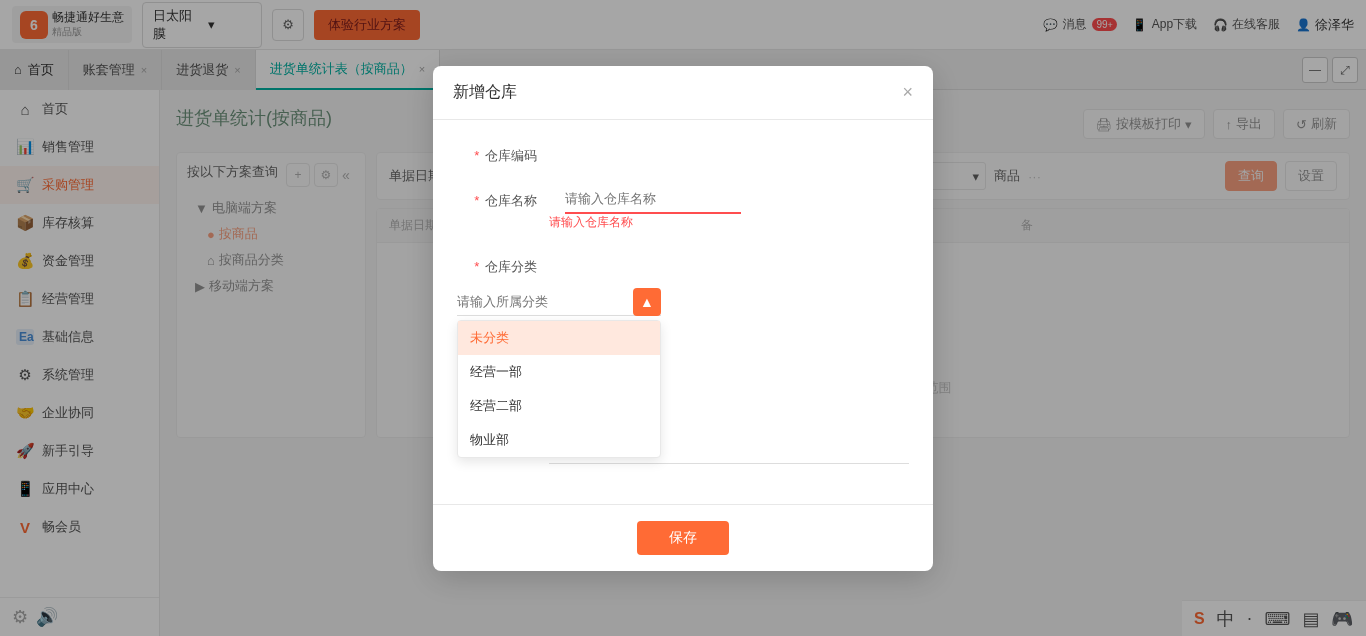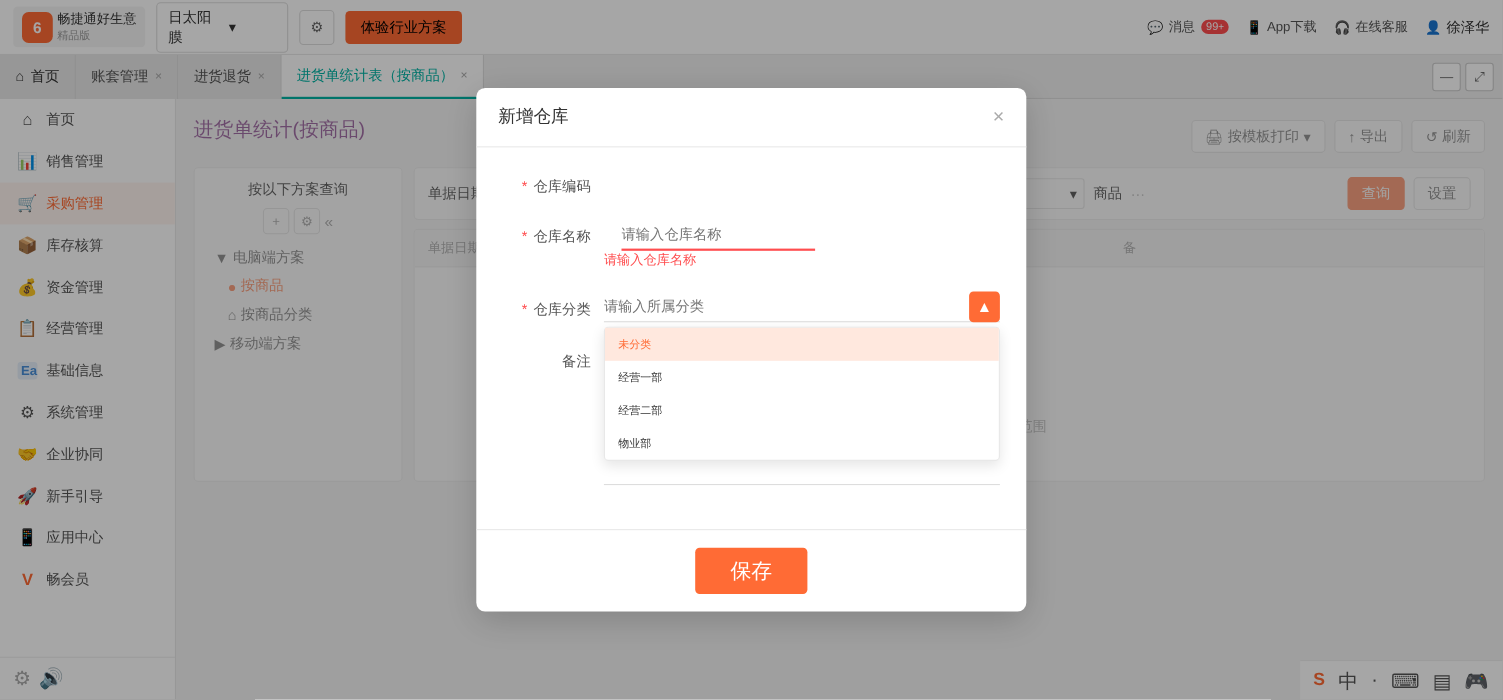--- a/index.html
+++ b/index.html
@@ -30,21 +30,21 @@
     }
     .header-selector span { flex: 1; }
 
     .gear-btn {
       width: 32px; height: 32px; border: 1px solid #ddd; border-radius: 4px;
       display: flex; align-items: center; justify-content: center;
       cursor: pointer; color: #666; background: #fff;
     }
 
     .trial-btn {
-      background: #ff6b35; color: #000000; border: none; border-radius: 4px;
+      background: #ff6b35; color: #7f1d1d; border: none; border-radius: 4px;
       padding: 6px 14px; cursor: pointer; font-size: 13px;
     }
 
     .header-right {
       margin-left: auto; display: flex; align-items: center; gap: 16px;
     }
     .header-icon-group {
       display: flex; align-items: center; gap: 4px; cursor: pointer; color: #555; font-size: 12px;
     }
     .badge {
@@ -96,29 +96,29 @@
     .sidebar-item.active { background: #fff5f0; color: #ff6b35; font-weight: 500; }
     .sidebar-icon { font-size: 15px; width: 18px; text-align: center; }
     .sidebar-bottom {
       margin-top: auto; border-top: 1px solid #eee;
       display: flex; align-items: center; padding: 8px 12px; gap: 8px;
     }
     .sidebar-bottom-icon { font-size: 18px; color: #aaa; cursor: pointer; }
 
     
     .content-area { flex: 1; padding: 16px; overflow: hidden; }
-    .page-title { font-size: 18px; font-weight: 500; color: #701a75; margin-bottom: 12px; }
+    .page-title { font-size: 18px; font-weight: 500; color: #14532d; margin-bottom: 12px; }
     .content-actions { display: flex; gap: 8px; }
     .action-btn {
       display: flex; align-items: center; gap: 4px;
       border: 1px solid #ddd; background: #fff; border-radius: 4px;
       padding: 5px 12px; cursor: pointer; color: #555; font-size: 13px;
     }
     .action-btn.primary { background: #ff6b35; color: #fff; border-color: #ff6b35; }
-    .filter-row { display: flex; align-items: center; gap: 8px; flex-wrap: wrap; flex-direction: column; }
+    .filter-row { display: flex; align-items: flex-start; gap: 8px; flex-wrap: wrap; }
     .filter-icon-btns { display: flex; gap: 4px; align-items: center; }
     .filter-icon-btn {
       width: 24px; height: 24px; border: 1px solid #ddd; border-radius: 4px;
       display: flex; align-items: center; justify-content: center;
       cursor: pointer; color: #888; background: #fff; font-size: 12px;
     }
     .chevron-left { color: #888; cursor: pointer; font-size: 14px; }
 
     .scheme-tree { margin-top: 8px; font-size: 13px; }
     .scheme-item { padding: 4px 0 4px 8px; cursor: pointer; color: #555; display: flex; align-items: center; gap: 4px; }
@@ -181,31 +181,31 @@
       color: #fff; cursor: pointer; font-size: 14px;
     }
 
     
     .dropdown-list {
       position: absolute; top: calc(100% + 4px); left: 0; right: 0;
       background: #fff; border: 1px solid #e8e8e8; border-radius: 4px;
       box-shadow: 0 4px 12px rgba(0,0,0,0.1); z-index: 200;
     }
     .dropdown-item {
-      padding: 8px 12px; font-size: 10px; color: #333; cursor: pointer;
+      padding: 8px 12px; font-size: 13px; color: #333; cursor: pointer;
     }
     .dropdown-item.selected { background: #ffe8de; color: #ff6b35; }
 
     .modal-footer {
       display: flex; justify-content: center; gap: 12px;
       padding: 16px 20px; border-top: 1px solid #e8e8e8;
     }
     .btn-save {
       background: #ff6b35; color: #fff; border: none; border-radius: 4px;
-      padding: 8px 32px; font-size: 19px; cursor: pointer;
+      padding: 8px 32px; font-size: 14px; cursor: pointer;
     }
 
     
     .empty-center {
       display: flex; flex-direction: column; align-items: center;
       justify-content: center; padding: 40px 0; color: #aaa; font-size: 13px; gap: 8px;
     }
 
     
     .bottom-icons {
@@ -460,21 +460,21 @@
             <span class="required">*</span>
             <span>仓库名称</span>
           </div>
           <input type="text" class="form-control error" placeholder="请输入仓库名称" style="border-bottom: 2px solid rgb(255, 77, 79);">
         </div>
         <div style="margin-left:92px;">
           <span class="error-msg">请输入仓库名称</span>
         </div>
       </div>
 
-      <div class="form-row" style="position:relative;">
+      <div class="form-row" style="position:relative;flex-direction:column;">
         <div class="form-label">
           <span class="required">*</span>
           <span>仓库分类</span>
         </div>
         <div class="select-wrapper">
           <input type="text" class="select-input" placeholder="请输入所属分类" style="">
           <div class="select-arrow">
             <span>▲</span>
           </div>
           

